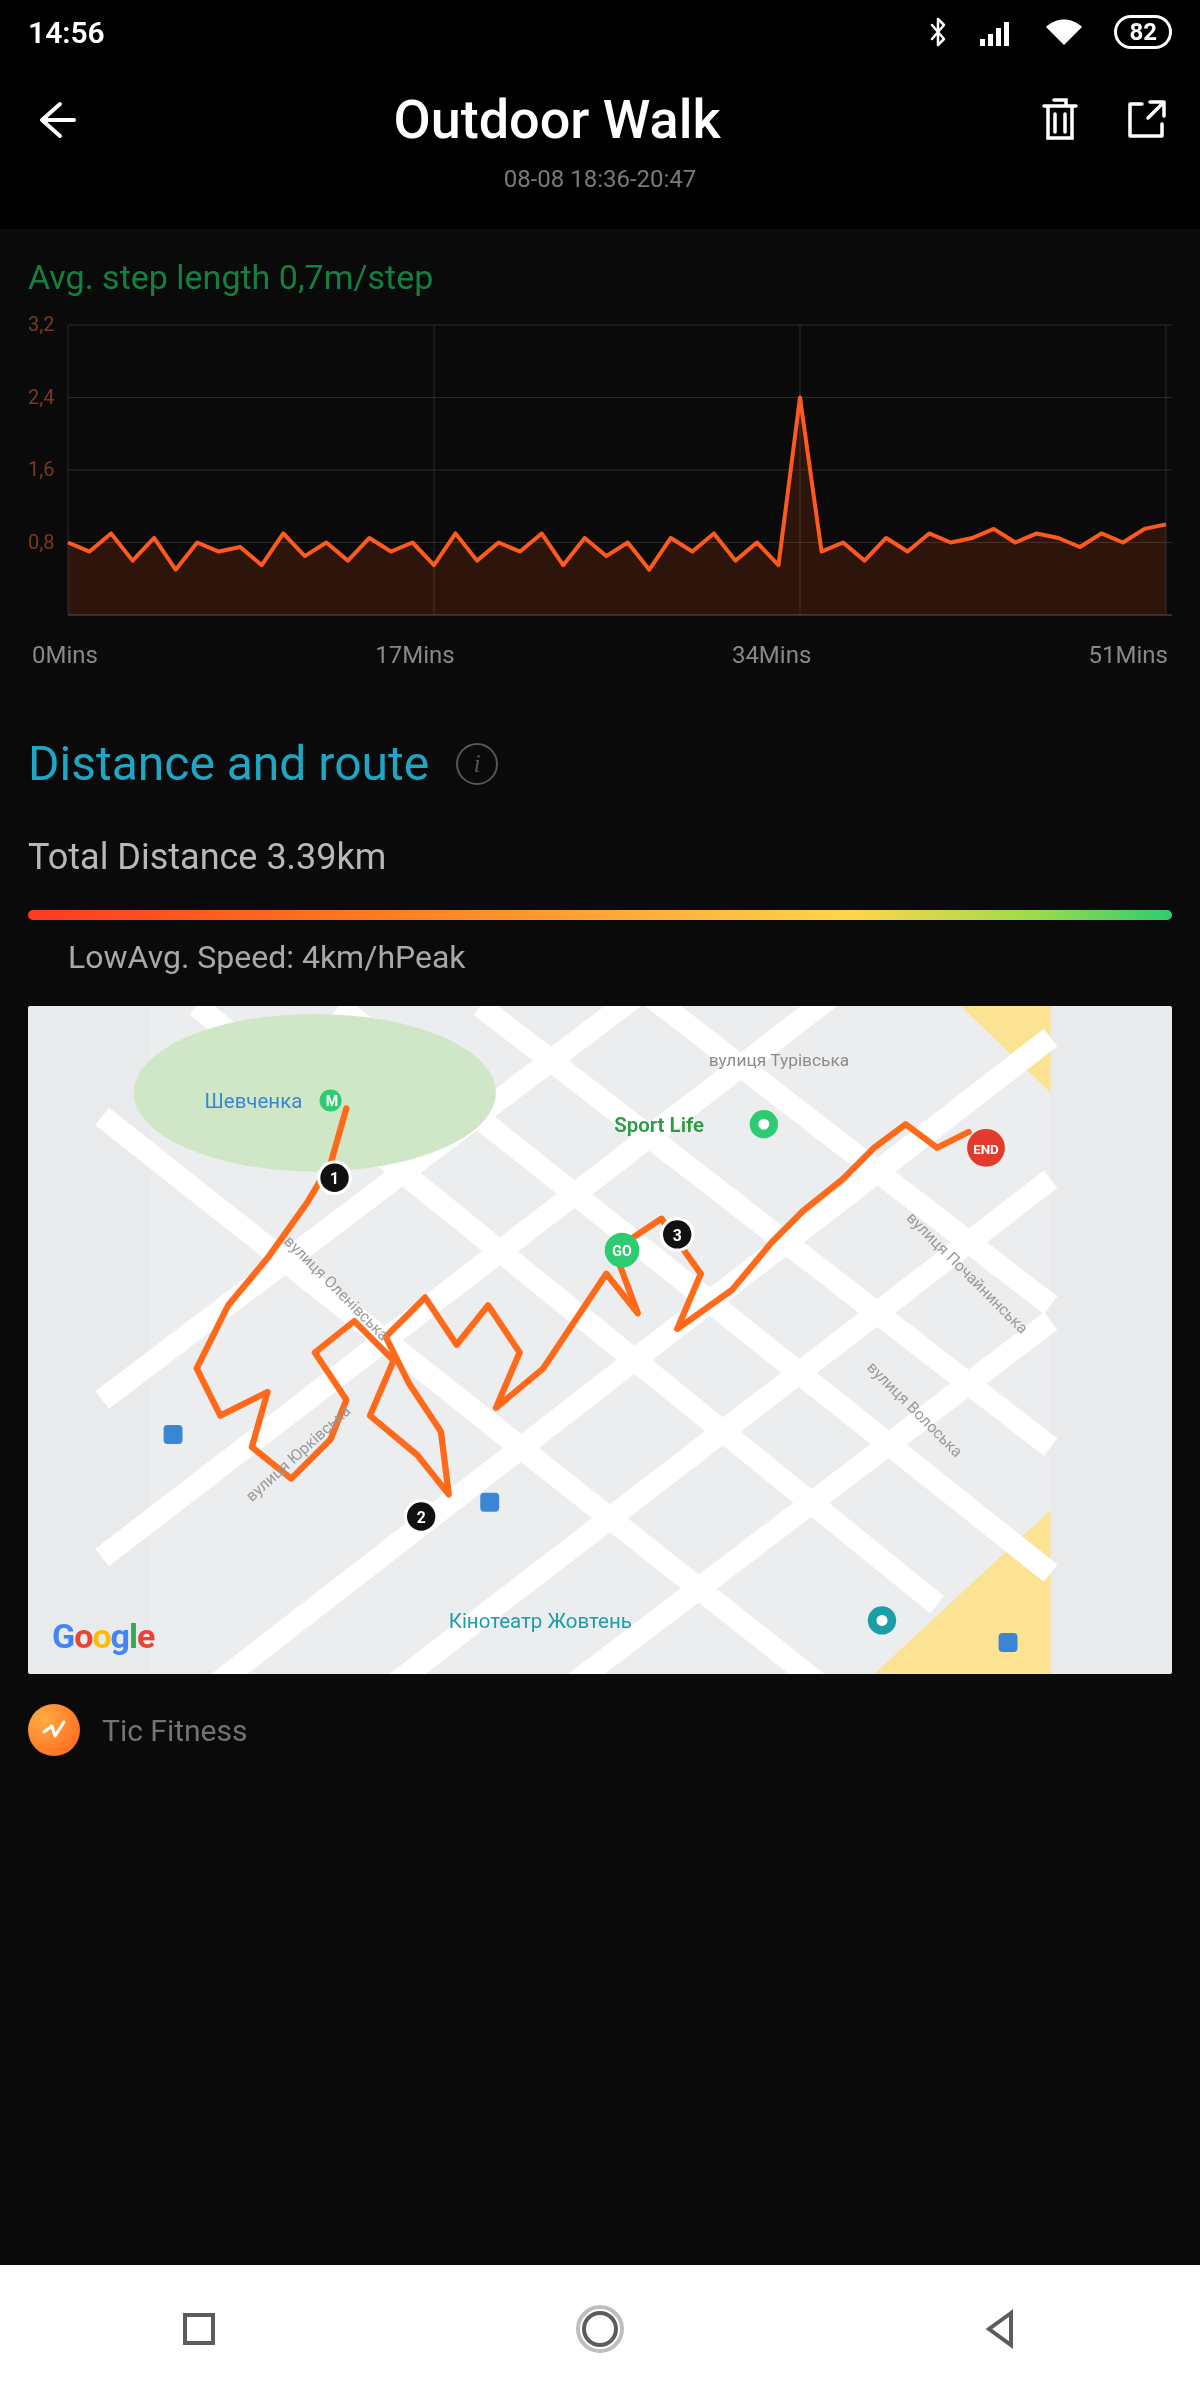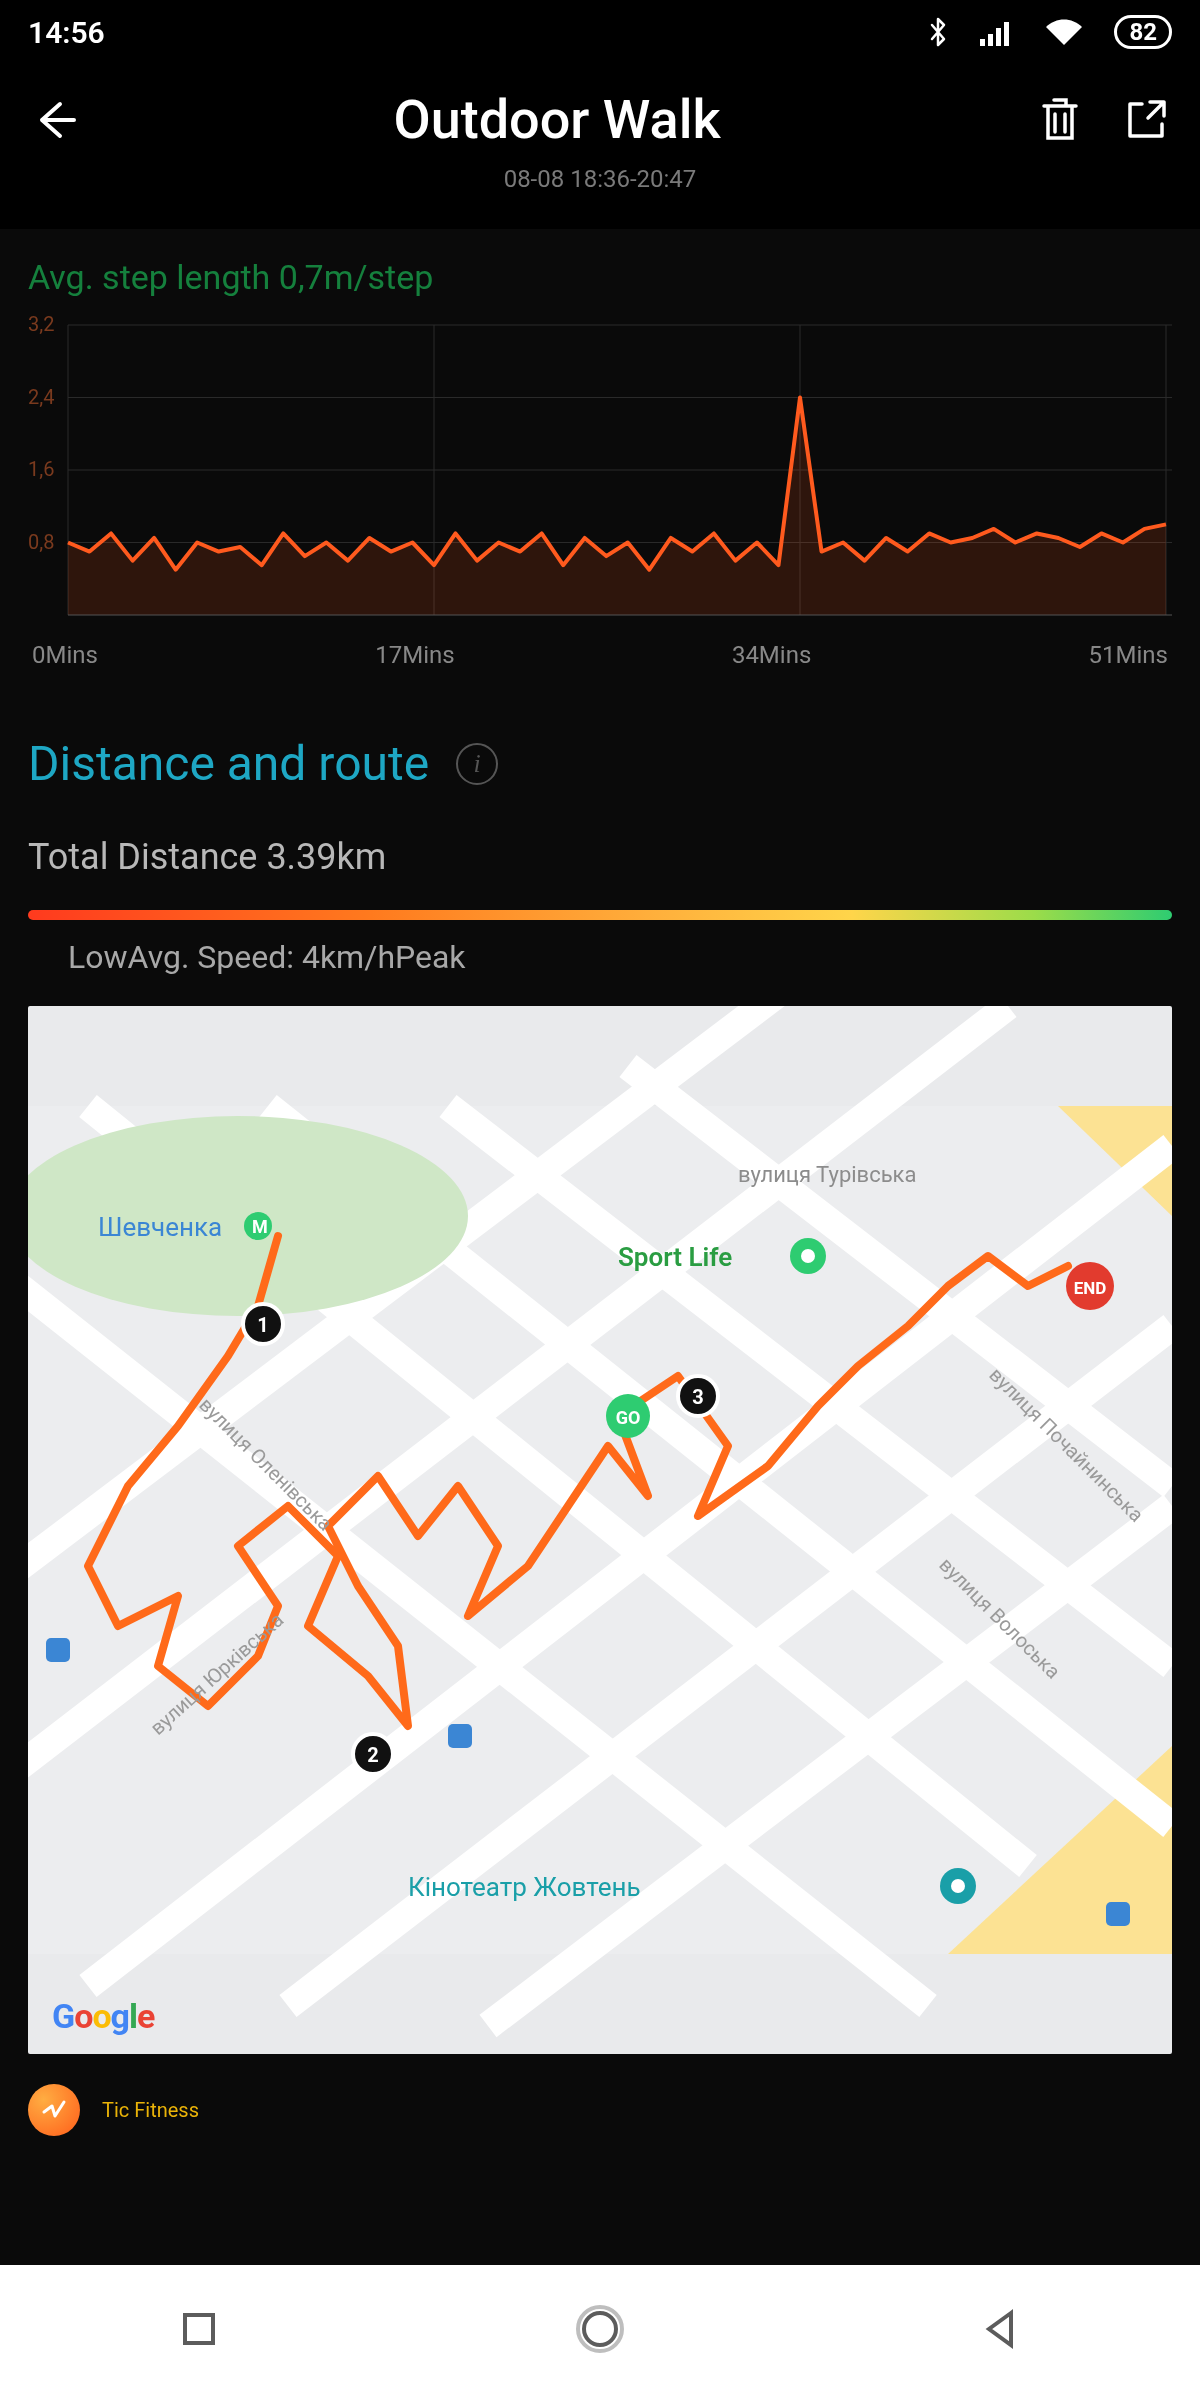--- a/index.html
+++ b/index.html
@@ -34,29 +34,29 @@
   .section-head-title { color: #1ea7c4; font-size: 48px; font-weight: 400; }
   .info-badge { width: 42px; height: 42px; border: 2px solid #555; border-radius: 50%; display: flex; align-items: center; justify-content: center; color: #555; font-style: italic; font-family: Georgia, serif; font-size: 26px; }
 
   .total-dist { font-size: 36px; color: #b8b8b8; margin-top: 44px; }
 
   
   .grad-bar { height: 10px; border-radius: 5px; margin-top: 32px; background: linear-gradient(90deg, #ff3a1e 0%, #ff7a1e 30%, #ffb03c 55%, #ffd54a 72%, #9bdc4a 88%, #2ecc71 100%); }
   .grad-labels { display: flex; justify-content: flex-start; font-size: 32px; color: #a8a8a8; margin-top: 18px; padding: 0 40px; }
 
   
-  .map-box { position: relative; margin-top: 30px; height: 1048px; border-radius: 2px; overflow: hidden; background: #e9eaec; }
+  .map-box { position: relative; margin-top: 30px; height: 668px; border-radius: 2px; overflow: hidden; background: #e9eaec; }
   .map-svg { width: 100%; height: 100%; display: block; }
   .google-logo { position: absolute; bottom: 18px; left: 24px; font-size: 34px; font-weight: 700; letter-spacing: -1px; }
   .gl-b { color:#4285F4; } .gl-r { color:#EA4335; } .gl-y { color:#FBBC05; } .gl-g { color:#34A853; }
 
   
   .app-tag { display: flex; align-items: center; gap: 22px; margin-top: 30px; padding-bottom: 20px; }
   .app-icon { width: 52px; height: 52px; border-radius: 50%; background: radial-gradient(circle at 30% 30%, #ffad42, #ff5e1a); display: flex; align-items: center; justify-content: center; color: #fff; font-size: 28px; }
-  .app-name { font-size: 20px; color: #eab308; }
+  .app-name { font-size: 30px; color: #737373; }
 
   
   .nav-bar { height: 132px; background: #fff; display: flex; align-items: center; justify-content: space-around; }
   .nav-shape { fill: none; stroke: #5c5c5c; stroke-width: 4; }
 </style>
 </head>
 <body>
 
 <div class="status-bar">
   <span>14:56</span>

